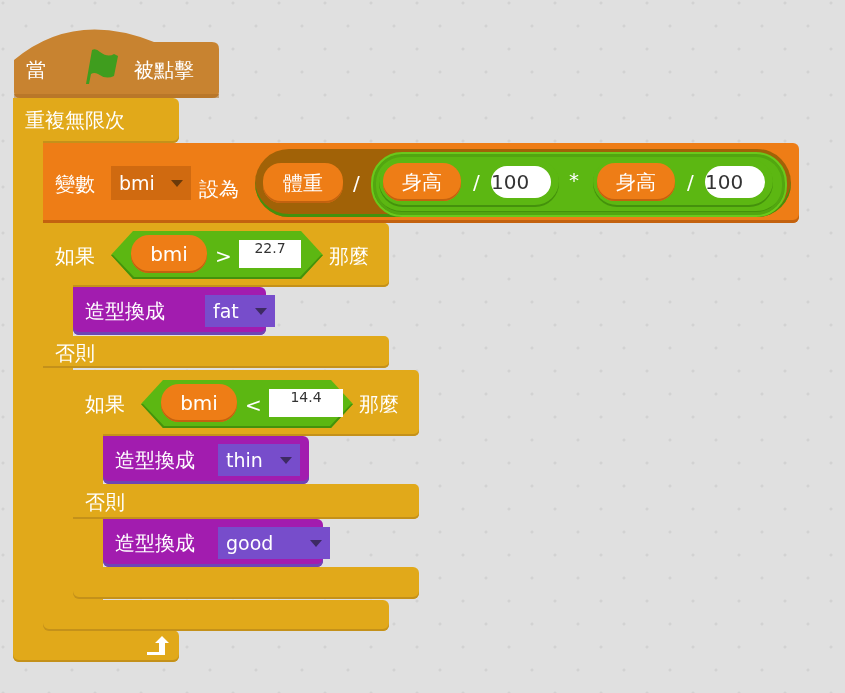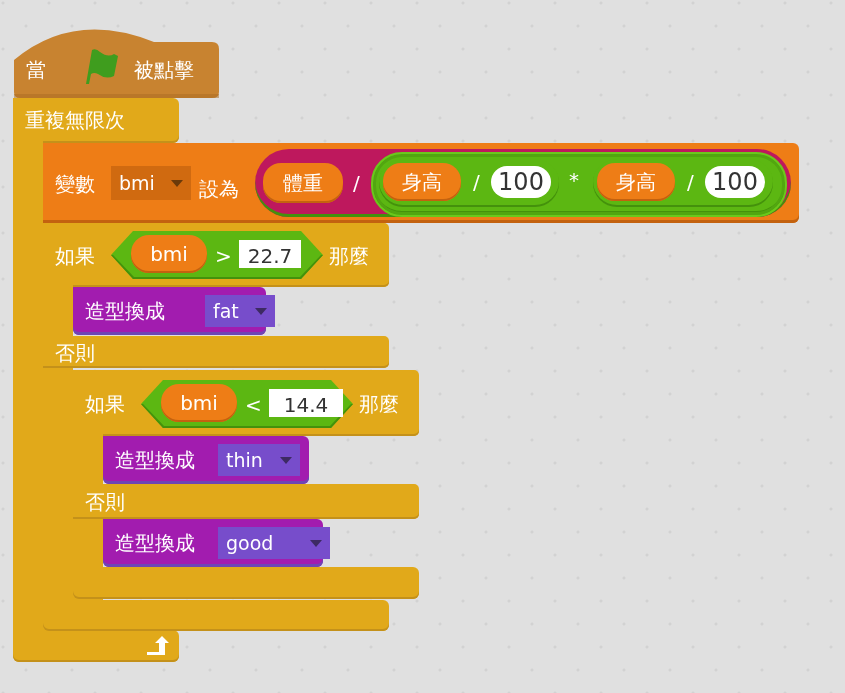--- a/index.html
+++ b/index.html
@@ -19,25 +19,25 @@
   .ctrl-left { background:#e1a91a; }
   .orange { background:#ee7d16; }
   .purple { background:#a21caf; }
   .reporter-o {
     position:absolute; background:#ee7d16; border-radius:18px; color:#fff;
     font-size:20px; display:flex; align-items:center; justify-content:center;
     box-shadow: inset 0 -2px 0 #c3620f;
   }
   .numin {
     position:absolute; background:#fff; border-radius:16px; color:#333;
-    font-size:24px; display:flex; align-items:center; justify-content:center;
+    font-size:20px; display:flex; align-items:center; justify-content:flex-start;
   }
   .boxin {
-    position:absolute; background:#fff; color:#333; font-size:20px;
-    display:flex; align-items:flex-end; justify-content:center;
+    position:absolute; background:#fff; color:#333; font-size:14px;
+    display:flex; align-items:flex-start; justify-content:center;
   }
   .dd {
     position:absolute; display:flex; align-items:center; padding-left:8px; box-sizing:border-box;
     color:#fff; font-size:19px;
   }
   .dd .arrow { position:absolute; right:8px; top:50%; margin-top:-3px; width:0; height:0;
     border-left:6px solid transparent; border-right:6px solid transparent; border-top:7px solid #3d2a63; }
   .dd.var .arrow { border-top-color:#6b3a0a; }
   .op { position:absolute; color:#fff; font-size:20px; line-height:1; }
 </style>
@@ -70,21 +70,21 @@
 </div>
 
 <div class="blk orange" style="left:43px;top:143px;width:756px;height:80px;border-radius:0 6px 6px 0;box-shadow:inset 0 -3px 0 #c3620f;">
   <span class="txt" style="left:12px;top:31px;">變數</span>
   <div class="dd var" style="left:68px;top:23px;width:80px;height:34px;background:#d06a10;">
     <span>bmi</span>
     <span class="arrow"></span>
   </div>
   <span class="txt" style="left:156px;top:36px;">設為</span>
 
-  <div class="blk" style="left:212px;top:6px;width:536px;height:68px;background:#be185d;border-radius:34px;box-shadow:inset 0 -3px 0 #44910c;">
+  <div class="blk" style="left:212px;top:6px;width:536px;height:68px;background:#a16207;border-radius:34px;box-shadow:inset 0 -3px 0 #44910c;">
     <div class="reporter-o" style="left:8px;top:14px;width:80px;height:40px;">
       <span>體重</span>
     </div>
     <span class="op" style="left:98px;top:24px;">/</span>
 
     <div class="blk" style="left:116px;top:3px;width:416px;height:65px;background:#5cb712;border-radius:31px;border:2px solid #6bc81c;box-shadow:inset 0 0 0 3px #52a610, inset 0 -4px 0 #44910c;">
 
       <div class="blk" style="left:6px;top:5px;width:180px;height:48px;border-radius:24px;background:#5cb712;box-shadow:inset 0 -2px 0 #44910c;">
         <div class="reporter-o" style="left:4px;top:4px;width:78px;height:38px;">
           <span>身高</span>

